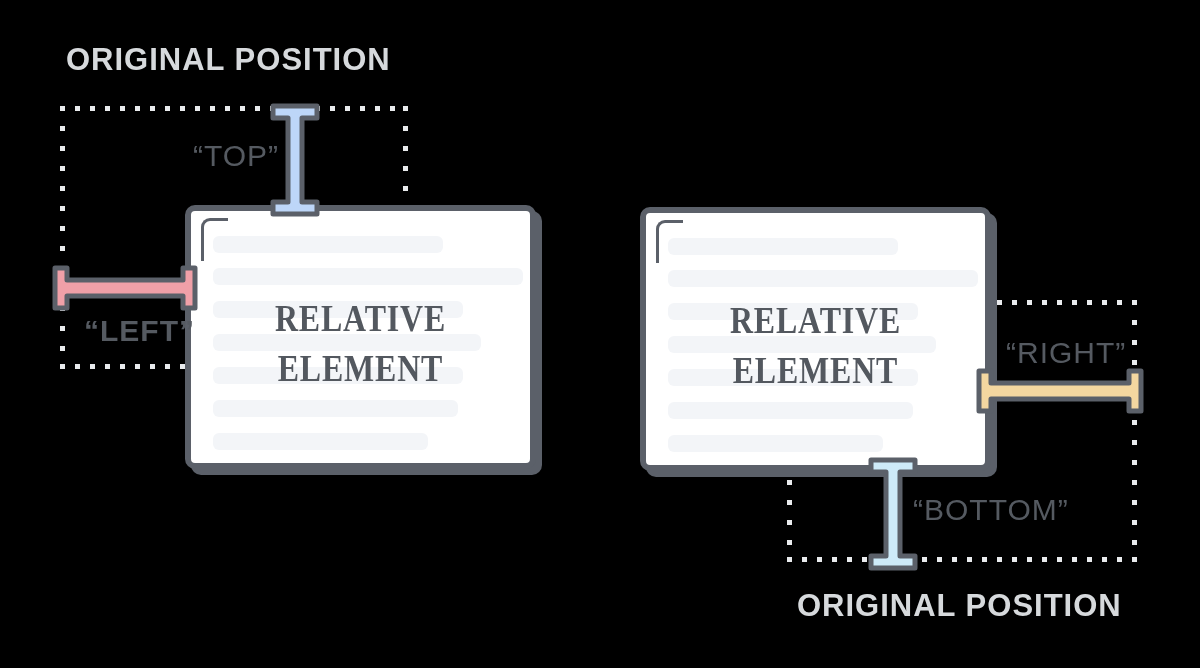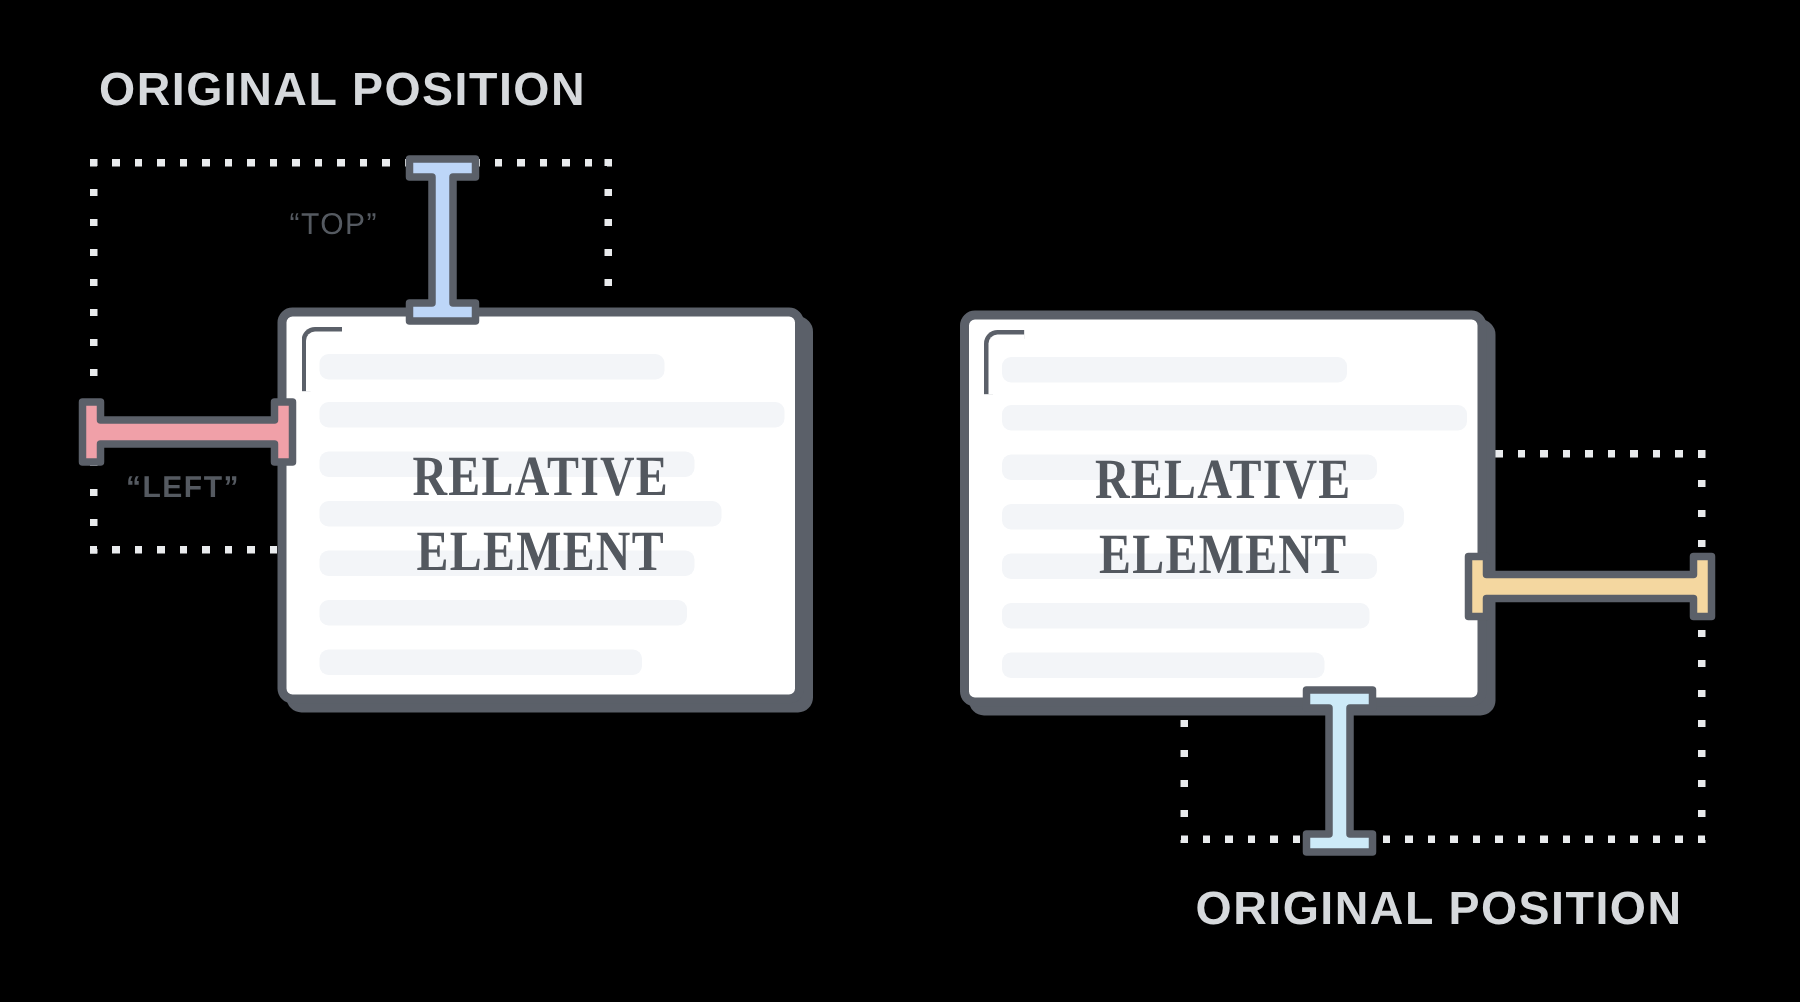--- a/index.html
+++ b/index.html
@@ -39,21 +39,21 @@
     text-align:center;color:var(--card_text,#53585f);
     font-size:38px;font-weight:800;letter-spacing:1px;line-height:50px;
     transform:scaleX(.84);transform-origin:50% 50%;}
 
   
   .big-title{position:absolute;color:var(--title_text,#d6d9dc);
     font-size:31px;font-weight:800;letter-spacing:1px;white-space:nowrap;}
 
   
   .offset-label{position:absolute;color:var(--label_text,#555a61);
-    font-size:20px;font-weight:400;letter-spacing:1px;white-space:nowrap;}
+    font-size:30px;font-weight:400;letter-spacing:1px;white-space:nowrap;}
 
   
   .beam{position:absolute;overflow:visible;}
   .beam path{stroke:var(--stroke,#5b6069);stroke-width:5;stroke-linejoin:round;}
   .beam.top path{fill:var(--beam_top,#bdd6f8);}
   .beam.left path{fill:var(--beam_left,#f0a0a8);}
   .beam.right path{fill:var(--beam_right,#f4d7a0);}
   .beam.bottom path{fill:var(--beam_bottom,#cdeaf8);}
 </style>
 </head>
@@ -115,16 +115,18 @@
   </div>
 
   <svg class="beam right" style="left:976px;top:368px;" width="168" height="46" viewBox="0 0 168 46">
     <path d="M3,3 V43 H15 V31 H153 V43 H165 V3 H153 V15 H15 V3 Z"></path>
   </svg>
 
   <svg class="beam bottom" style="left:868px;top:457px;" width="50" height="114" viewBox="0 0 50 114">
     <path d="M3,3 H47 V15 H32 V99 H47 V111 H3 V99 H18 V15 H3 Z"></path>
   </svg>
 
+  <div class="offset-label" style="left:1006px;top:336px;">“RIGHT”</div>
+  <div class="offset-label" style="left:913px;top:493px;">“BOTTOM”</div>
 
   <div class="big-title" style="left:797px;top:588px;">ORIGINAL POSITION</div>
 
 </div>
 
 </body></html>

